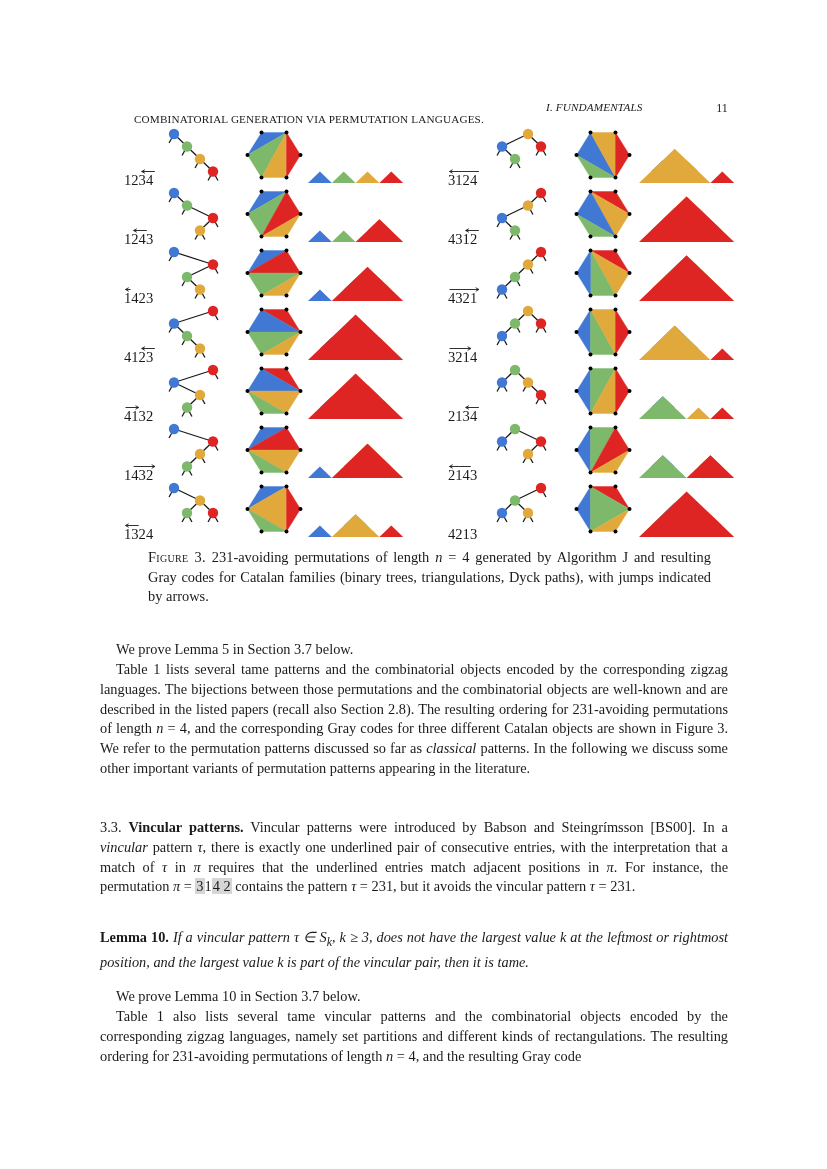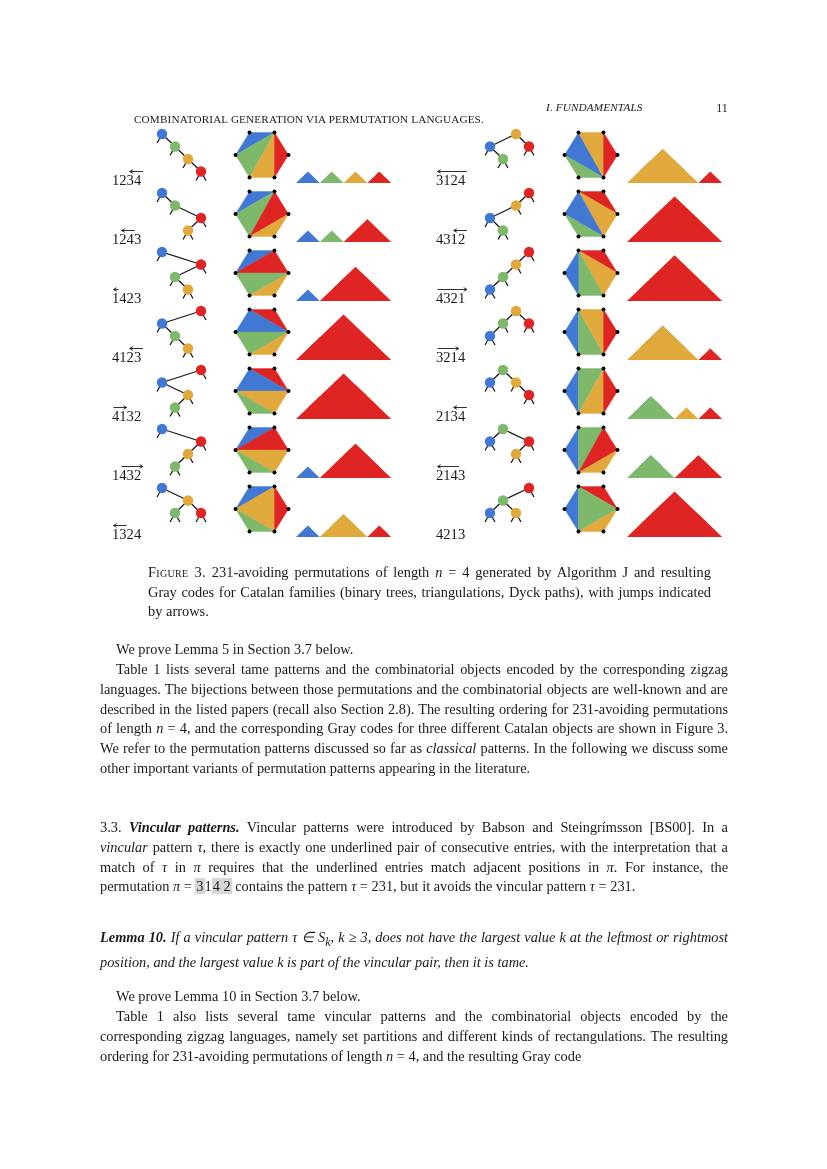--- a/index.html
+++ b/index.html
@@ -3,27 +3,27 @@
 <meta charset="utf-8">
 <style>
   html, body { margin: 0; padding: 0; background: #ffffff; }
   body { width: 827px; height: 1169px; position: relative; overflow: hidden;
          font-family: "Liberation Serif", serif; color: #1a1a1a; }
   .abs { position: absolute; }
   #running-head { left: 134px; top: 101px; width: 596px; font-size: 11.2px; letter-spacing: 0.15px; }
   #running-head .rh-title { position: absolute; left: 0; top: 12px; text-transform: uppercase; }
   #running-head .rh-part { position: absolute; left: 412px; top: 0; text-transform: uppercase; font-style: italic; }
   #running-head .rh-page { position: absolute; right: 2px; top: 0; font-size: 12px; margin-left: 16px; }
-  #figure { left: 4px; top: 0; width: 754px; height: 545px; }
-  #caption { left: 148px; top: 548px; width: 563px; font-size: 14.4px; line-height: 19.7px; text-align: justify; margin-top: 15px; }
+  #figure { left: 16px; top: 0; width: 754px; height: 545px; }
+  #caption { left: 148px; top: 548px; width: 563px; font-size: 14.4px; line-height: 19.7px; text-align: justify; }
   #caption .sc { font-variant: small-caps; letter-spacing: 0.3px; }
   .para { position: absolute; left: 100px; width: 628px; font-size: 14.35px; line-height: 19.75px; text-align: justify; hyphens: manual; }
   .para.indent { text-indent: 16px; }
   .para .it, .it { font-style: italic; }
-  .para .bf { font-weight: bold; font-style: italic; }
+  .para .bf { font-weight: bold; }
   .math { font-style: italic; }
   .hl { background: #d6d6d6; padding: 0 1px; }
   .ul { text-underline-offset: 2px; }
   #lemma10 { top: 928px; }
   svg text { font-family: "Liberation Serif", serif; }
 </style>
 </head>
 <body>
 
 <div id="running-head" class="abs">

